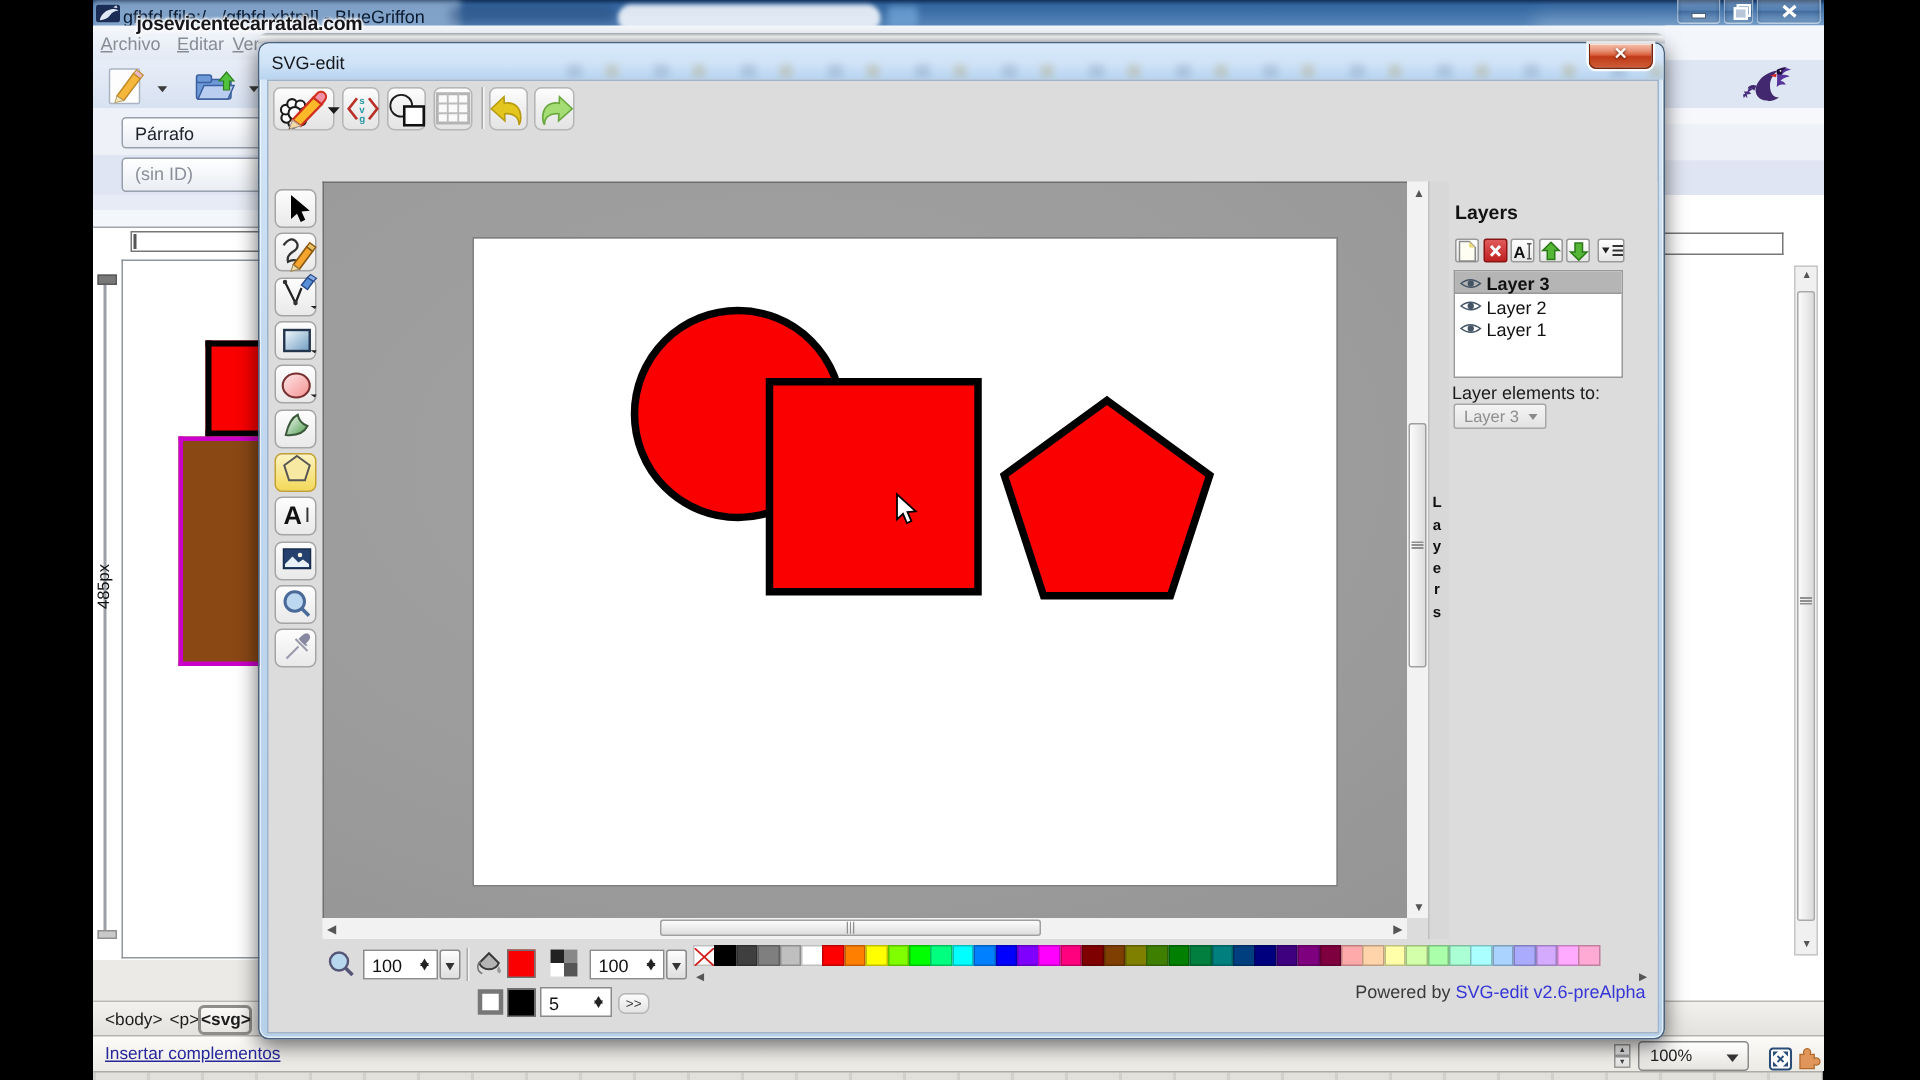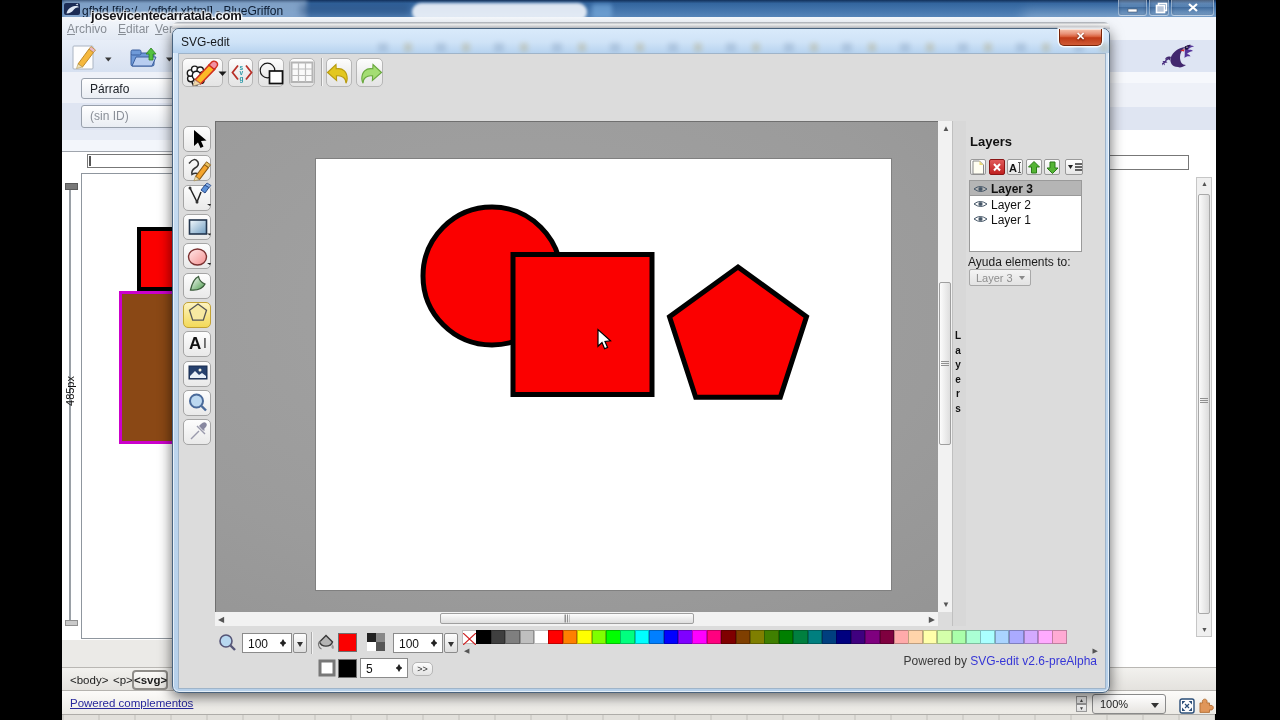--- a/index.html
+++ b/index.html
@@ -224,21 +224,21 @@
       <div class="sbthumb"></div>
       <div class="grip" style="left:3px;top:220px;"></div>
       <span class="abs" style="left:4px;top:448px;font-size:7px;color:#555;">▼</span>
     </div>
     <div id="crumbbar" class="abs">
       <span class="t1">&lt;body&gt;</span>
         <span class="t2">&lt;p&gt;</span>
       <div id="svgchip">&lt;svg&gt;</div>
     </div>
     <div id="statusbar" class="abs">
-      <span id="getaddons">Powered complementos</span>
+      <span id="getaddons">Insertar complementos</span>
       <div id="zoomspin">
           <div style="top:0">▲</div>
           <div style="top:8px">▼</div>
         </div>
       <div id="zoomcombo">100%<span class="arr"></span></div>
       <svg class="abs" style="left:1117px;top:7px" width="16" height="16" viewBox="0 0 16 16">
         <rect x="1" y="1" width="14" height="14" rx="2" fill="#fdfdfd" stroke="#2a4d77" stroke-width="1.4"></rect>
         <g fill="#2a4d77">
           <path d="M3 3 l3.4 0 l-3.4 3.4 z"></path>
             <path d="M13 3 l0 3.4 l-3.4-3.4 z"></path>
@@ -429,21 +429,21 @@
             <g fill="none" stroke="#456" stroke-width="1">
               <path d="M1 5 q6-5 13 0 q-6 5-13 0 z"></path>
                 <circle cx="7.5" cy="5" r="1.6" fill="#456"></circle>
               <path d="M1 20 q6-5 13 0 q-6 5-13 0 z"></path>
                 <circle cx="7.5" cy="20" r="1.6" fill="#456"></circle>
               <path d="M1 35 q6-5 13 0 q-6 5-13 0 z"></path>
                 <circle cx="7.5" cy="35" r="1.6" fill="#456"></circle>
             </g>
           </svg>
         </div>
-        <div id="lmove">Ayuda elements to:</div>
+        <div id="lmove">Layer elements to:</div>
         <div id="lcombo">Layer 3<span class="arr"></span></div>
       </div>
 
       
       <div id="btools" class="abs">
         <svg class="abs" style="left:2px;top:6px" width="22" height="22" viewBox="0 0 22 22">
           <circle cx="9" cy="9" r="6" fill="#b8d8f0" stroke="#557" stroke-width="1.6"></circle>
           <path d="M13.5 13.5 l4.5 4.5" stroke="#557" stroke-width="2.4"></path>
         </svg>
         <div class="spinbox" style="left:27px;top:7px;width:50px;">

